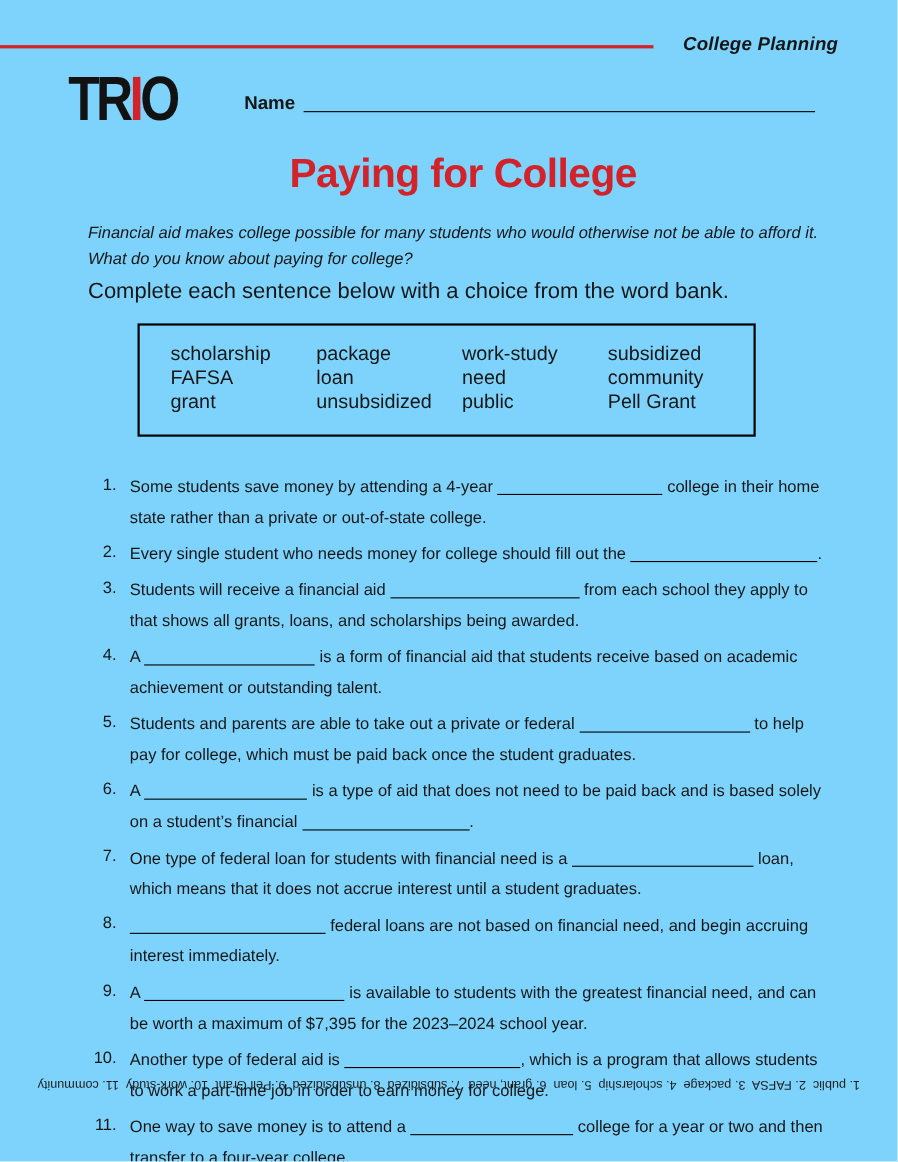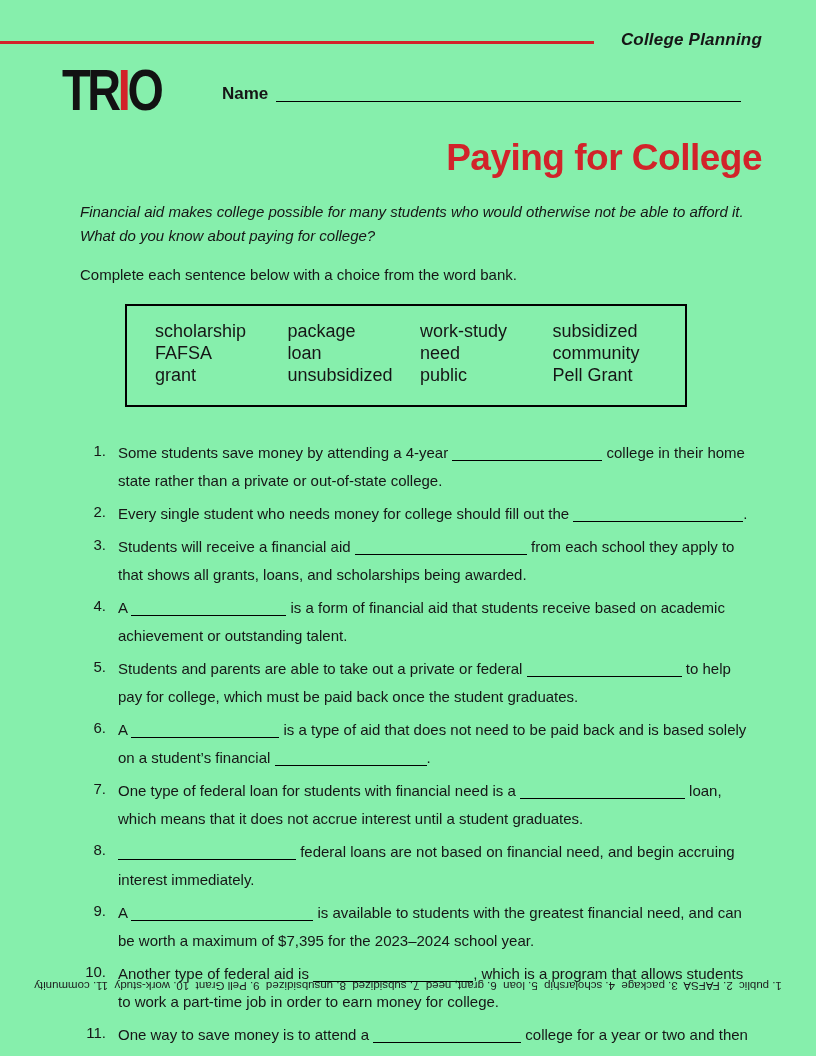--- a/index.html
+++ b/index.html
@@ -3,21 +3,21 @@
 <meta charset="utf-8">
 <style>
   :root { --accent: #d2232a; --ink: #161616; }
   * { margin: 0; padding: 0; box-sizing: border-box; }
   html, body { background: #ffffff; }
   body { font-family: "Liberation Sans", sans-serif; color: var(--ink); }
   .page {
     position: relative;
     width: 816px; height: 1056px;
     margin: 0 auto;
-    background: #86efac;
+    background: #7dd3fc;
     overflow: hidden;
   }
   
   .red-rule {
     position: absolute; top: 41px; left: 0;
     width: 594px; height: 3px;
     background: var(--accent);
   }
   .category {
     position: absolute; top: 30px; right: 54px;
@@ -35,30 +35,30 @@
   .name-label { font-size: 17px; font-weight: bold; }
   .name-line {
     display: inline-block; width: 465px; height: 18px;
     border-bottom: 1.5px solid #000;
     margin-left: 8px; vertical-align: -3px;
   }
   
   .content { position: absolute; top: 0; left: 0; width: 816px; padding: 0 54px 0 80px; }
   .title {
     margin-top: 137px;
-    text-align: right;
+    text-align: center;
     font-size: 37px; font-weight: bold; letter-spacing: -0.5px;
     color: var(--accent);
   }
   .intro {
     margin-top: 21px;
     font-size: 15px; font-style: italic; line-height: 24px;
     white-space: pre-line;
   }
-  .instruction { margin-top: 15px; font-size: 15px; line-height: 24px; }
+  .instruction { margin-top: 5px; font-size: 20px; line-height: 24px; }
   .word-bank {
     margin: 17px 0 0 45px;
     width: 562px;
     border: 2.5px solid #000;
     padding: 14px 0 19px 28px;
     display: flex;
   }
   .wb-col { width: 144px; }
   .wb-word { font-size: 18px; line-height: 22px; }
   

